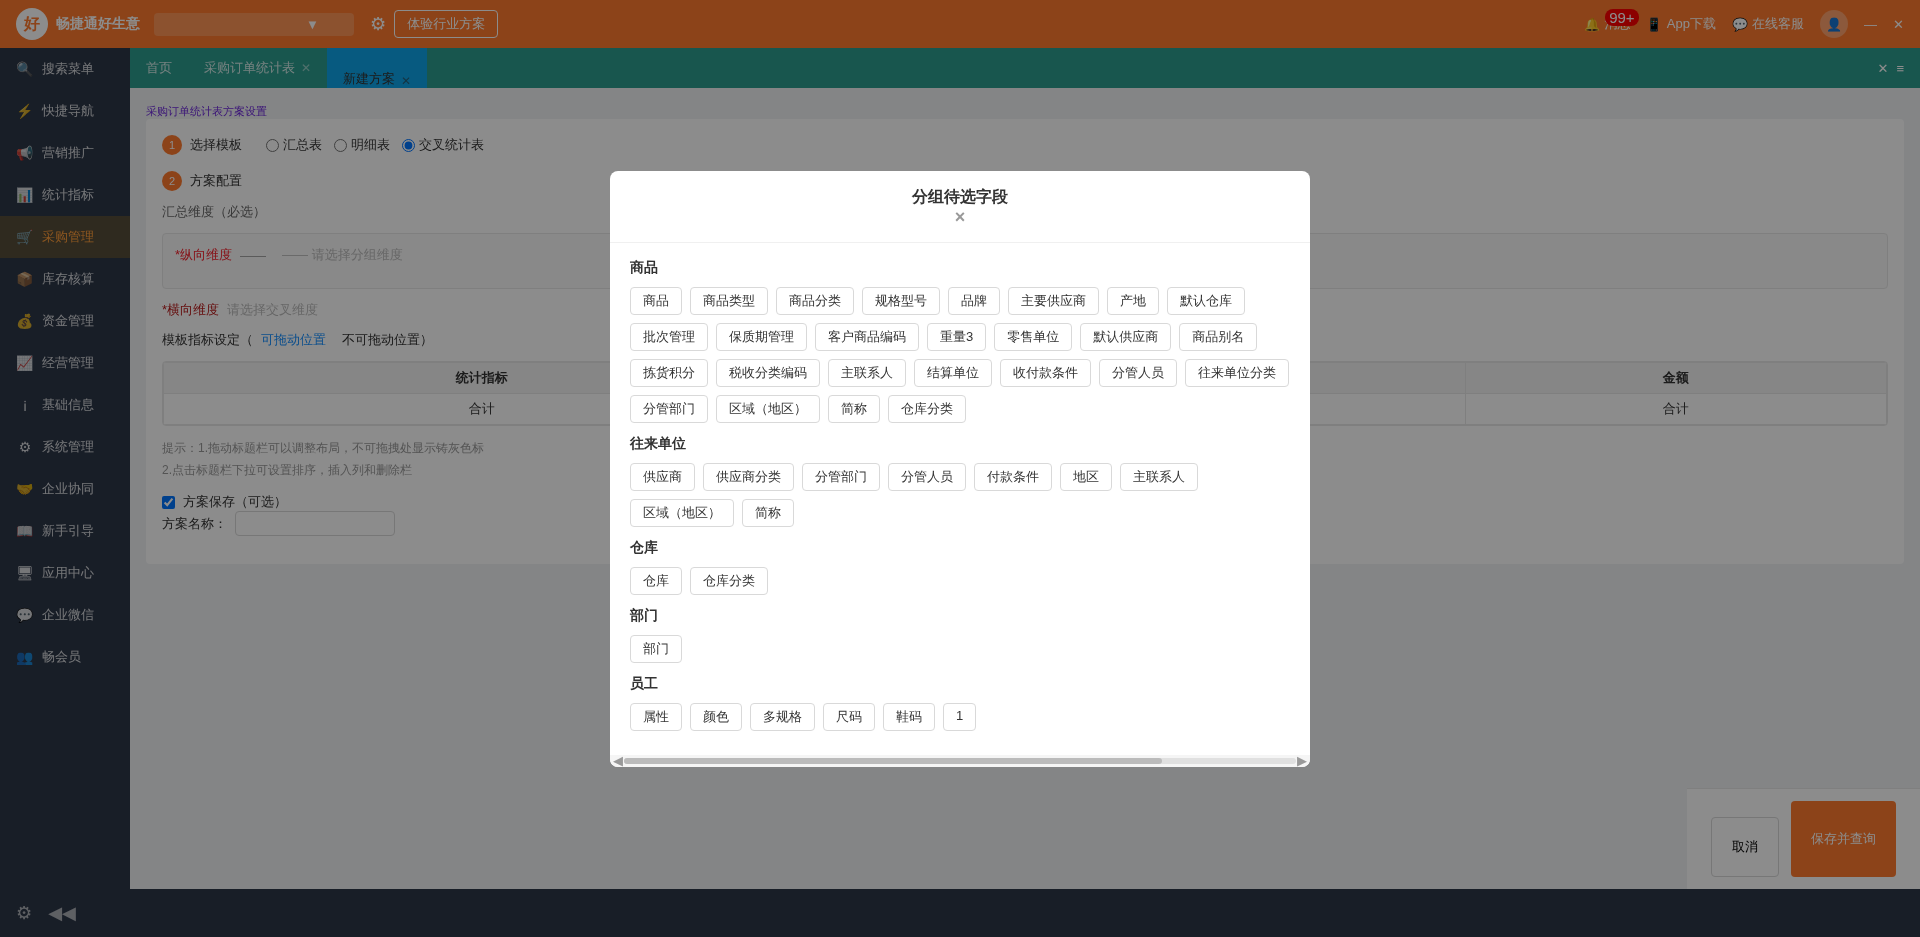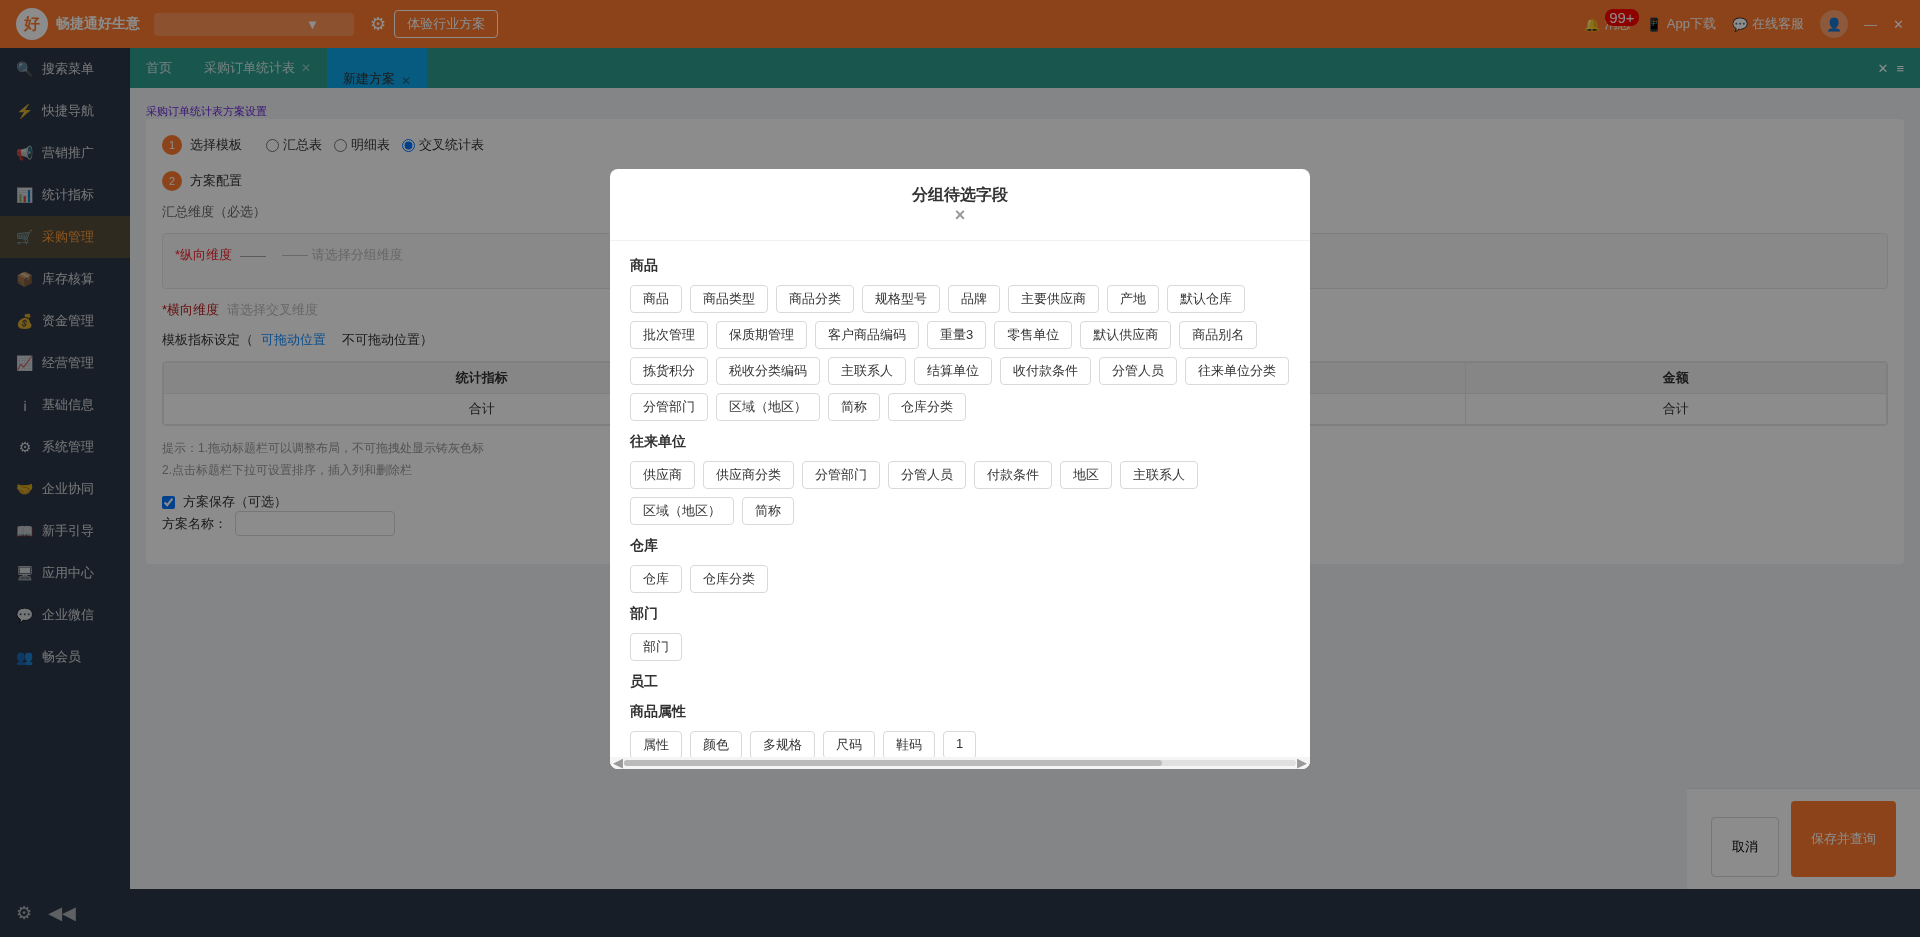--- a/index.html
+++ b/index.html
@@ -697,21 +697,20 @@
         <span class="field-tag">仓库分类</span>
       </div>
 
       <div class="field-section-title">部门</div>
       <div class="field-tags">
         <span class="field-tag">部门</span>
       </div>
 
       <div class="field-section-title">员工</div>
 
-      <div class="field-section-title">商品属性</div>
       <div class="field-tags">
         <span class="field-tag">属性</span>
         <span class="field-tag">颜色</span>
         <span class="field-tag">多规格</span>
         <span class="field-tag">尺码</span>
         <span class="field-tag">鞋码</span>
         <span class="field-tag">1</span>
       </div>
 
     </div>

